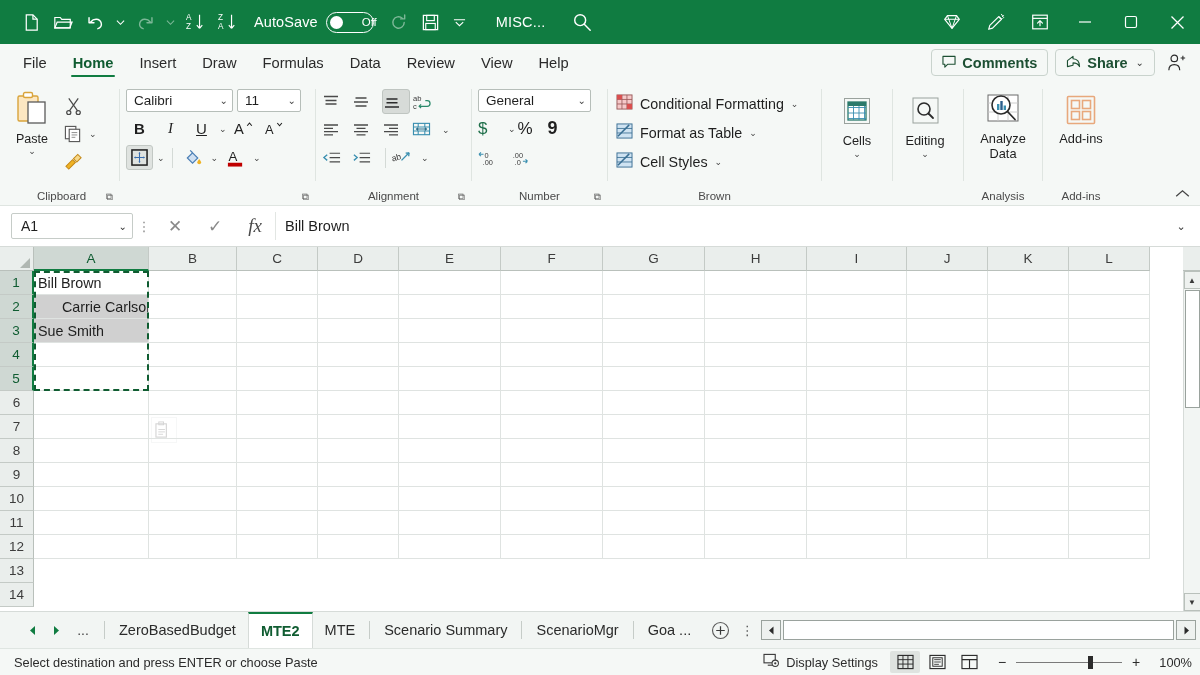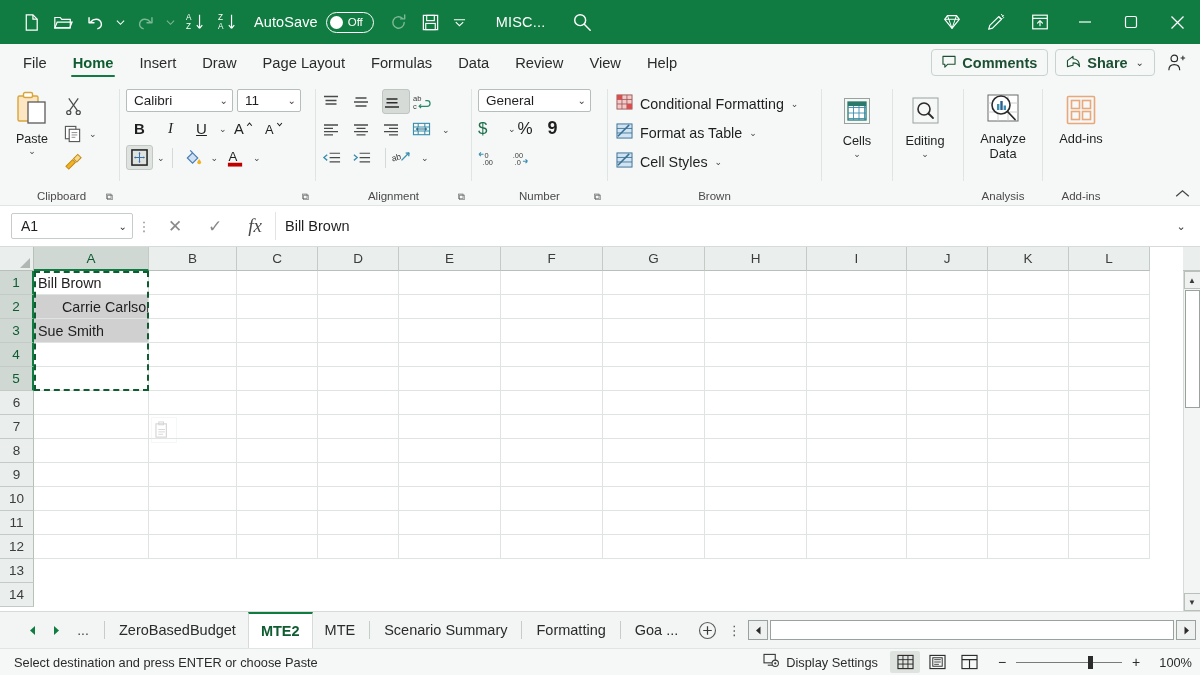--- a/index.html
+++ b/index.html
@@ -21,21 +21,21 @@
     width: 30px; height: 30px; display: flex; align-items: center; justify-content: center;
     border-radius: 3px;
   }
   .qat-btn svg { display: block; }
   .qat-caret { width: 16px; height: 30px; display:flex; align-items:center; justify-content:center; }
   .dim { opacity: 0.45; }
   .autosave-wrap { display: flex; align-items: center; gap: 8px; margin-left: 10px; }
   .autosave-label { font-size: 14.5px; letter-spacing: 0.1px; }
   .toggle {
     width: 48px; height: 21px; border: 1.4px solid #ffffff; border-radius: 11px;
-    display: flex; align-items: center; padding: 0 3px; gap: 5px;
+    display: flex; align-items: center; padding: 0 3px; gap: 19px;
   }
   .toggle-knob { width: 13px; height: 13px; border-radius: 50%; background: #ffffff; flex: 0 0 13px;}
   .toggle-text { font-size: 11.5px; }
   .doc-title { font-size: 14.5px; margin-left: 22px; letter-spacing: .2px; }
   .search-btn { margin-left: 18px; width: 34px; height: 30px; display:flex; align-items:center; justify-content:center;}
   .title-right { margin-left: auto; display: flex; align-items: center; height: 44px; }
   .tr-btn { width: 44px; height: 44px; display:flex; align-items:center; justify-content:center; }
   .win-btn { width: 46px; height: 44px; display:flex; align-items:center; justify-content:center; }
 
   
@@ -369,21 +369,20 @@
           </svg>
       </div>
     </div>
   </div>
 
   <div class="tabstrip">
     <div class="rtab">File</div>
     <div class="rtab active">Home</div>
     <div class="rtab">Insert</div>
     <div class="rtab">Draw</div>
-    <div class="rtab">Page Layout</div>
     <div class="rtab">Formulas</div>
     <div class="rtab">Data</div>
     <div class="rtab">Review</div>
     <div class="rtab">View</div>
     <div class="rtab">Help</div>
 
     <div class="tabstrip-right">
       <div class="pillbtn">
         <span>
           <svg width="14" height="13" viewBox="0 0 15 14">
@@ -1023,21 +1022,21 @@
       </div>
       <div class="navdots">...</div>
     </div>
     <div class="tabsep"></div>
     <div class="stab">ZeroBasedBudget</div>
     <div class="stab active">MTE2</div>
     <div class="stab">MTE</div>
     <div class="tabsep"></div>
     <div class="stab">Scenario Summary</div>
     <div class="tabsep"></div>
-    <div class="stab">Formatting</div>
+    <div class="stab">ScenarioMgr</div>
     <div class="tabsep"></div>
     <div class="stab">Goa ...</div>
     <div class="addsheet">
       <svg width="19" height="19" viewBox="0 0 20 20">
           <circle cx="10" cy="10" r="8.4" fill="none" stroke="#5a5a5a" stroke-width="1.2"></circle>
           <path d="M10 5.5v9M5.5 10h9" stroke="#3a3a3a" stroke-width="1.3"></path>
         </svg>
     </div>
     <div class="sheetdots">⋮</div>
     <div class="hscroll-wrap">

